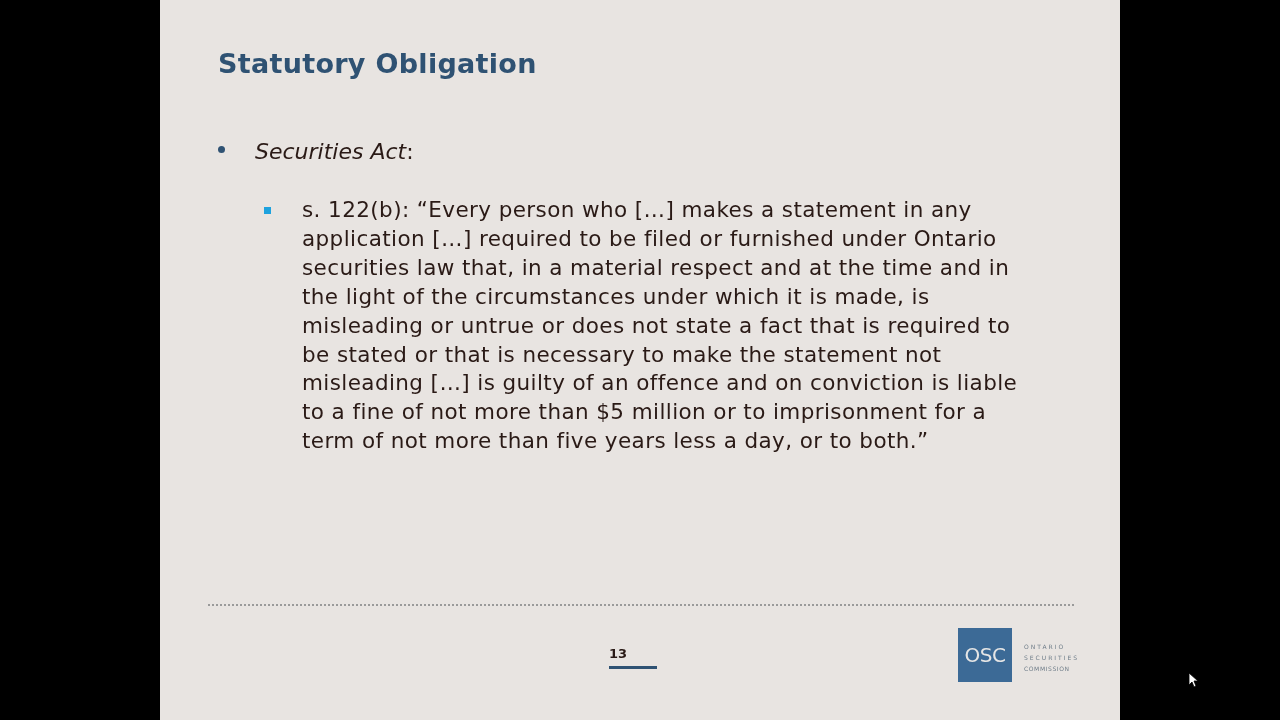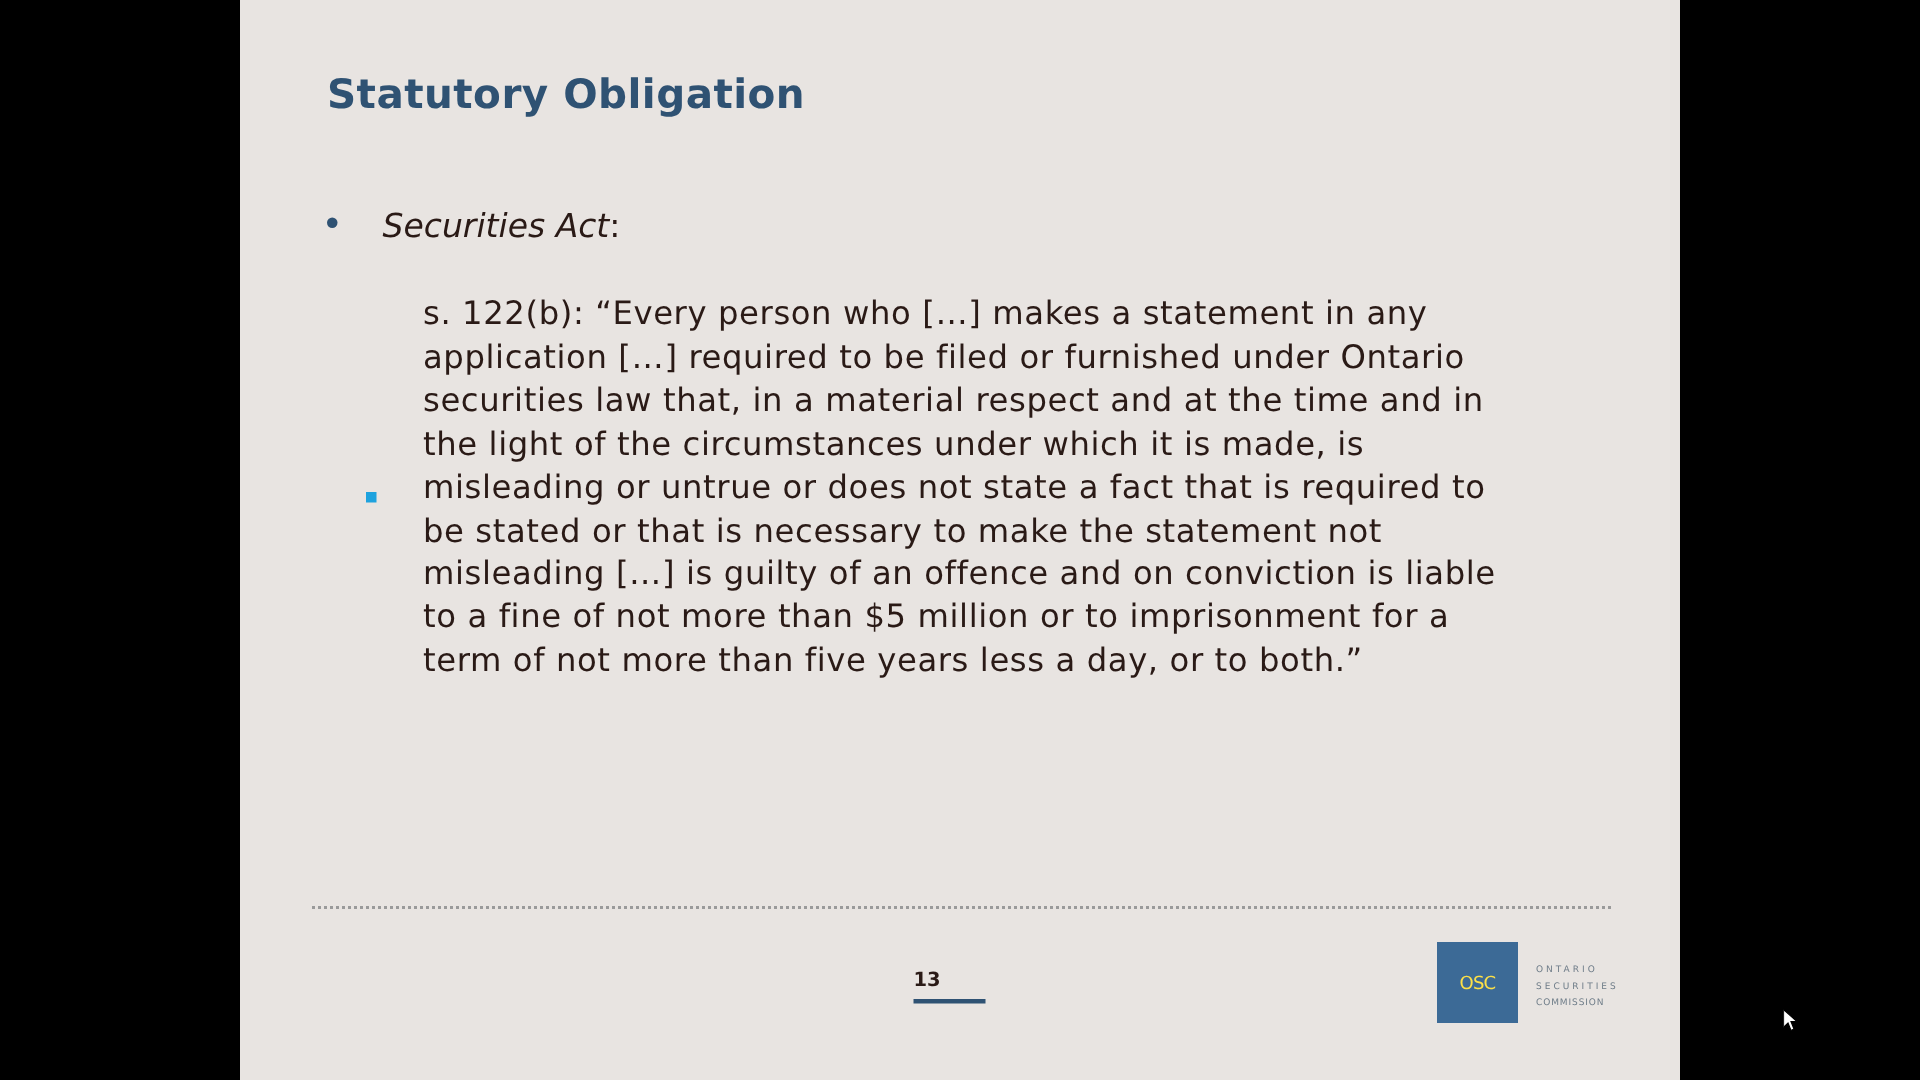--- a/index.html
+++ b/index.html
@@ -18,21 +18,21 @@
   .bullet1 {
     position: absolute; left: 58px; top: 139px; display: flex; align-items: baseline; text-align: right;
   }
   .dot {
     width: 7px; height: 7px; border-radius: 50%; background: #2f5273;
     position: relative; top: -6px; margin-right: 30px;
   }
   .bullet1-text { font-size: 22px; font-style: italic; color: #2a1a16; }
   .bullet1-colon { font-size: 22px; color: #2a1a16; }
   .bullet2 {
-    position: absolute; left: 84px; top: 196px; width: 780px; display: flex; align-items: center;
+    position: absolute; left: 104px; top: 196px; width: 780px; display: flex;
   }
   .square {
     width: 7px; height: 7px; background: #1ea2de; flex: 0 0 auto;
     margin-top: 11px; margin-right: 31px;
   }
   .bullet2-text {
     font-size: 21.5px; line-height: 28.9px; color: #2a1a16; letter-spacing: 0.4px;
   }
   .divider {
     position: absolute; left: 48px; top: 604px; width: 866px; height: 0;
@@ -46,21 +46,21 @@
   .footer-text em { font-style: italic; }
   .page-num {
     position: absolute; left: 449px; top: 646px; width: 48px; text-align: left;
     font-size: 13px; font-weight: bold; color: #2a1a16;
   }
   .page-bar {
     position: absolute; left: 449px; top: 666px; width: 48px; height: 3px; background: #2f5273;
   }
   .logo-box {
     position: absolute; left: 798px; top: 628px; width: 54px; height: 54px;
-    background: #3c6a96; color: #fde047; font-size: 12px; display: flex; align-items: center; justify-content: center;
+    background: #3c6a96; color: #e5e5e5; font-size: 20px; display: flex; align-items: center; justify-content: center;
     letter-spacing: -0.5px;
   }
   .logo-text {
     position: absolute; left: 864px; top: 641px; font-size: 6px; color: #6e7c88; line-height: 11px;
     letter-spacing: 2px;
   }
   .logo-text span { display: block; }
   .logo-text .l3 { letter-spacing: 0.6px; }
   .cursor { position: absolute; left: 1189px; top: 673px; }
 </style>

